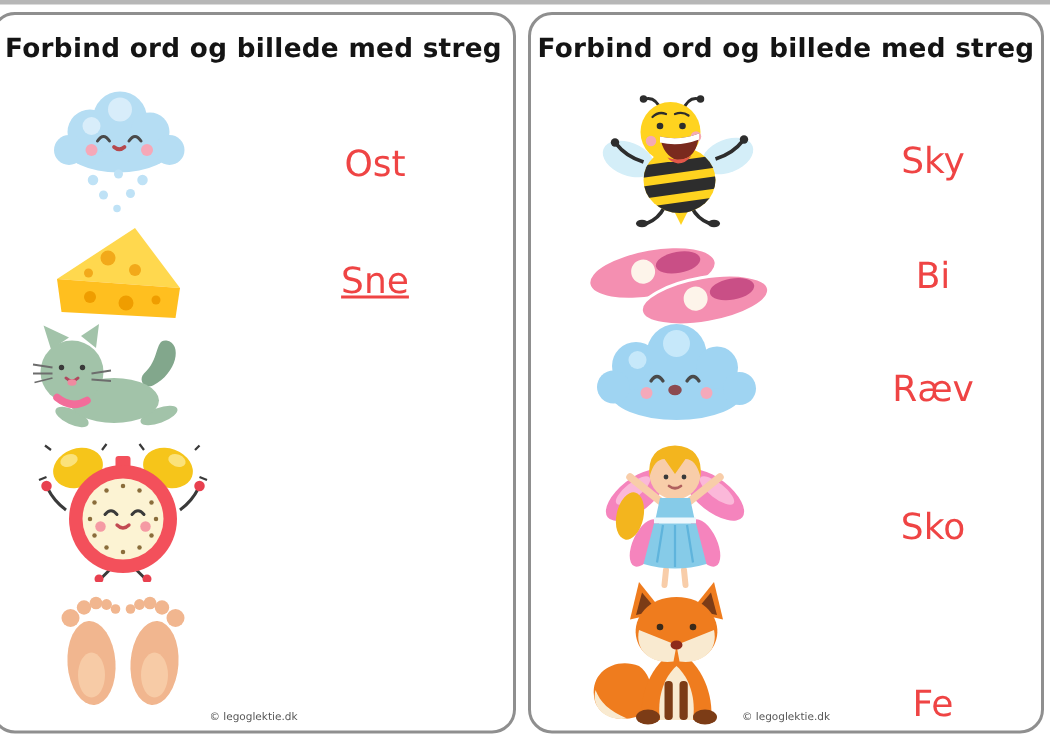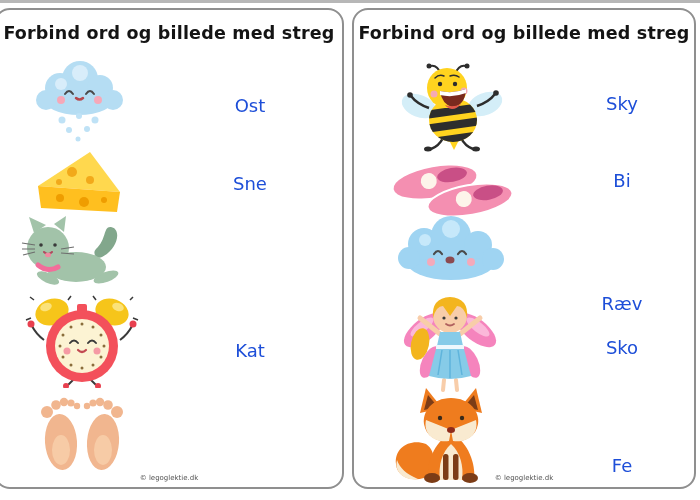--- a/index.html
+++ b/index.html
@@ -16,46 +16,46 @@
   .card.left{left:-6px;width:350px;}
   .card.right{left:352px;width:344px;}
   .card-title{
     text-align:center;margin-top:13px;font-size:17.5px;font-weight:600;
     color:#141414;letter-spacing:.2px;
   }
   .pic{position:absolute;}
   .pic svg{display:block;}
   .word{
     position:absolute;width:90px;text-align:center;
-    font-size:18px;color:#1d4ed8;font-weight:500;
+    font-size:24px;color:#ef4444;font-weight:500;
   }
   .watermark{
     position:absolute;bottom:5px;left:0;right:0;text-align:center;
     font-size:7px;color:#555;
   }
   
   .left .p1{left:36px;top:48px;}
   .left .p2{left:36px;top:136px;}
   .left .p3{left:18px;top:205px;}
   .left .p4{left:28px;top:284px;}
   .left .p5{left:41px;top:380px;}
   .left .w1{left:209px;top:85px;}
-  .left .w2{left:209px;top:163px;}
+  .left .w2{left:209px;top:163px;text-decoration:underline;}
   .left .w3{left:209px;top:237px;}
   .left .w4{left:209px;top:330px;}
   .left .w5{left:209px;top:420px;}
   
   .right .p1{left:43px;top:52px;}
   .right .p2{left:31px;top:142px;}
   .right .p3{left:40px;top:202px;}
   .right .p4{left:46px;top:272px;}
   .right .p5{left:36px;top:376px;}
   .right .w1{left:223px;top:83px;}
   .right .w2{left:223px;top:160px;}
-  .right .w3{left:223px;top:235px;margin-top:48px;}
+  .right .w3{left:223px;top:235px;}
   .right .w4{left:223px;top:327px;}
   .right .w5{left:223px;top:420px;margin-top:25px;}
 </style>
 </head>
 <body>
 
 <div class="top-edge"></div>
 
 <div class="card left">
   <div class="card-title">Forbind ord og billede med streg</div>
@@ -173,21 +173,20 @@
         <circle cx="50" cy="16" r="3.2"></circle>
         <ellipse cx="66" cy="52" rx="16" ry="28" transform="rotate(4 66 52)"></ellipse>
       </g>
       <ellipse cx="24" cy="60" rx="9" ry="15" fill="#f7cba6"></ellipse>
       <ellipse cx="66" cy="60" rx="9" ry="15" fill="#f7cba6"></ellipse>
     </svg>
   </div>
 
   <div class="word w1">Ost</div>
   <div class="word w2">Sne</div>
-  <div class="word w4">Kat</div>
 
   <div class="watermark">© legoglektie.dk</div>
 </div>
 
 <div class="card right">
   <div class="card-title">Forbind ord og billede med streg</div>
 
   <div class="pic p1">
     <svg width="110" height="90" viewBox="0 0 110 90">
       <defs>

